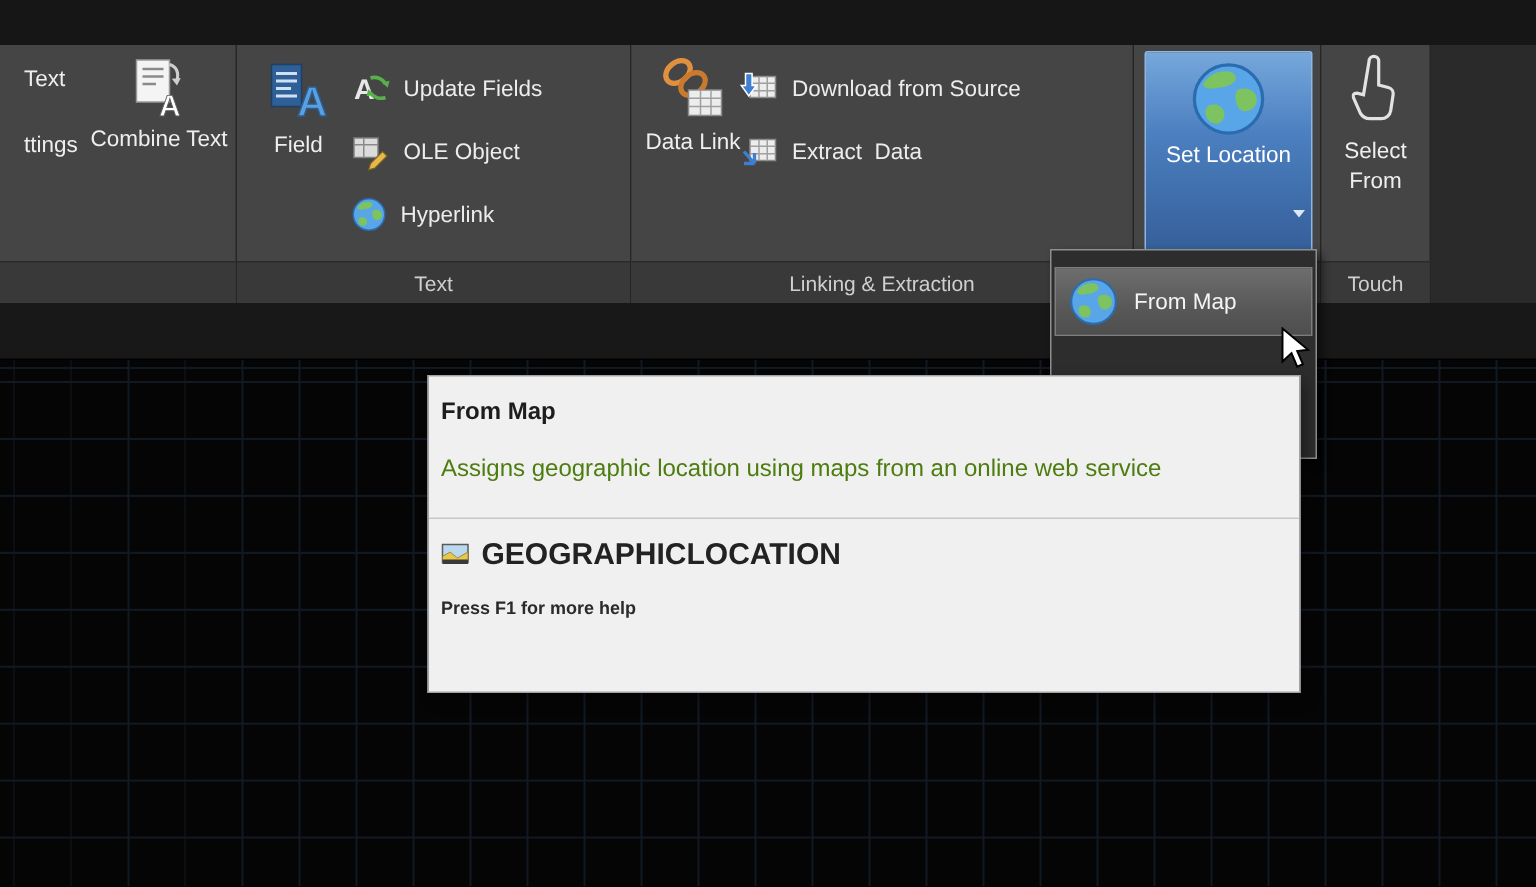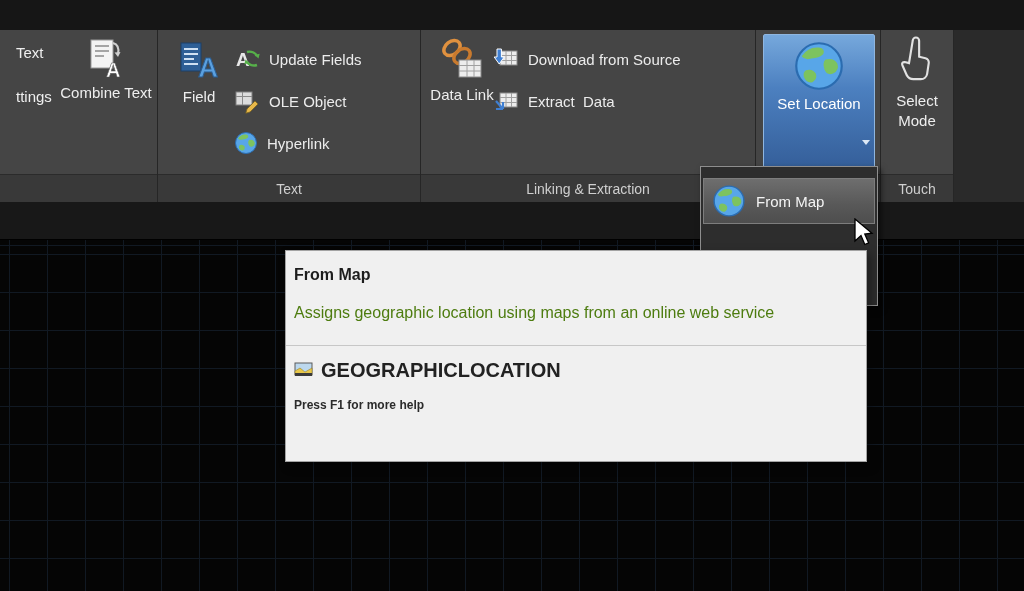--- a/index.html
+++ b/index.html
@@ -253,21 +253,21 @@
     </div>
 
     <div class="panel p-touch">
       <div class="panel-content">
         <button class="big-btn" style="left:4px; top:4px; width:64px; height:134px;">
           <span class="icon">
             <svg width="32" height="52" viewBox="0 0 30 48">
               <path d="M11 5 a3 3 0 0 1 6 0 v15 l6 1.5 a4 4 0 0 1 3 4.5 l-1.5 10 a6 6 0 0 1 -6 5 h-7 a7 7 0 0 1 -6 -3.5 l-4 -9 q-1.5 -3.5 2 -3.5 l4 1 z" fill="none" stroke="#e2e2e2" stroke-width="2"></path>
             </svg>
           </span>
-          <span class="b-label">Select Mode</span>
+          <span class="b-label">Select From</span>
         </button>
       </div>
       <div class="panel-labelbar">Touch</div>
     </div>
   </div>
 
   <div class="sub-band"></div>
 
   <div class="canvas"></div>
 

